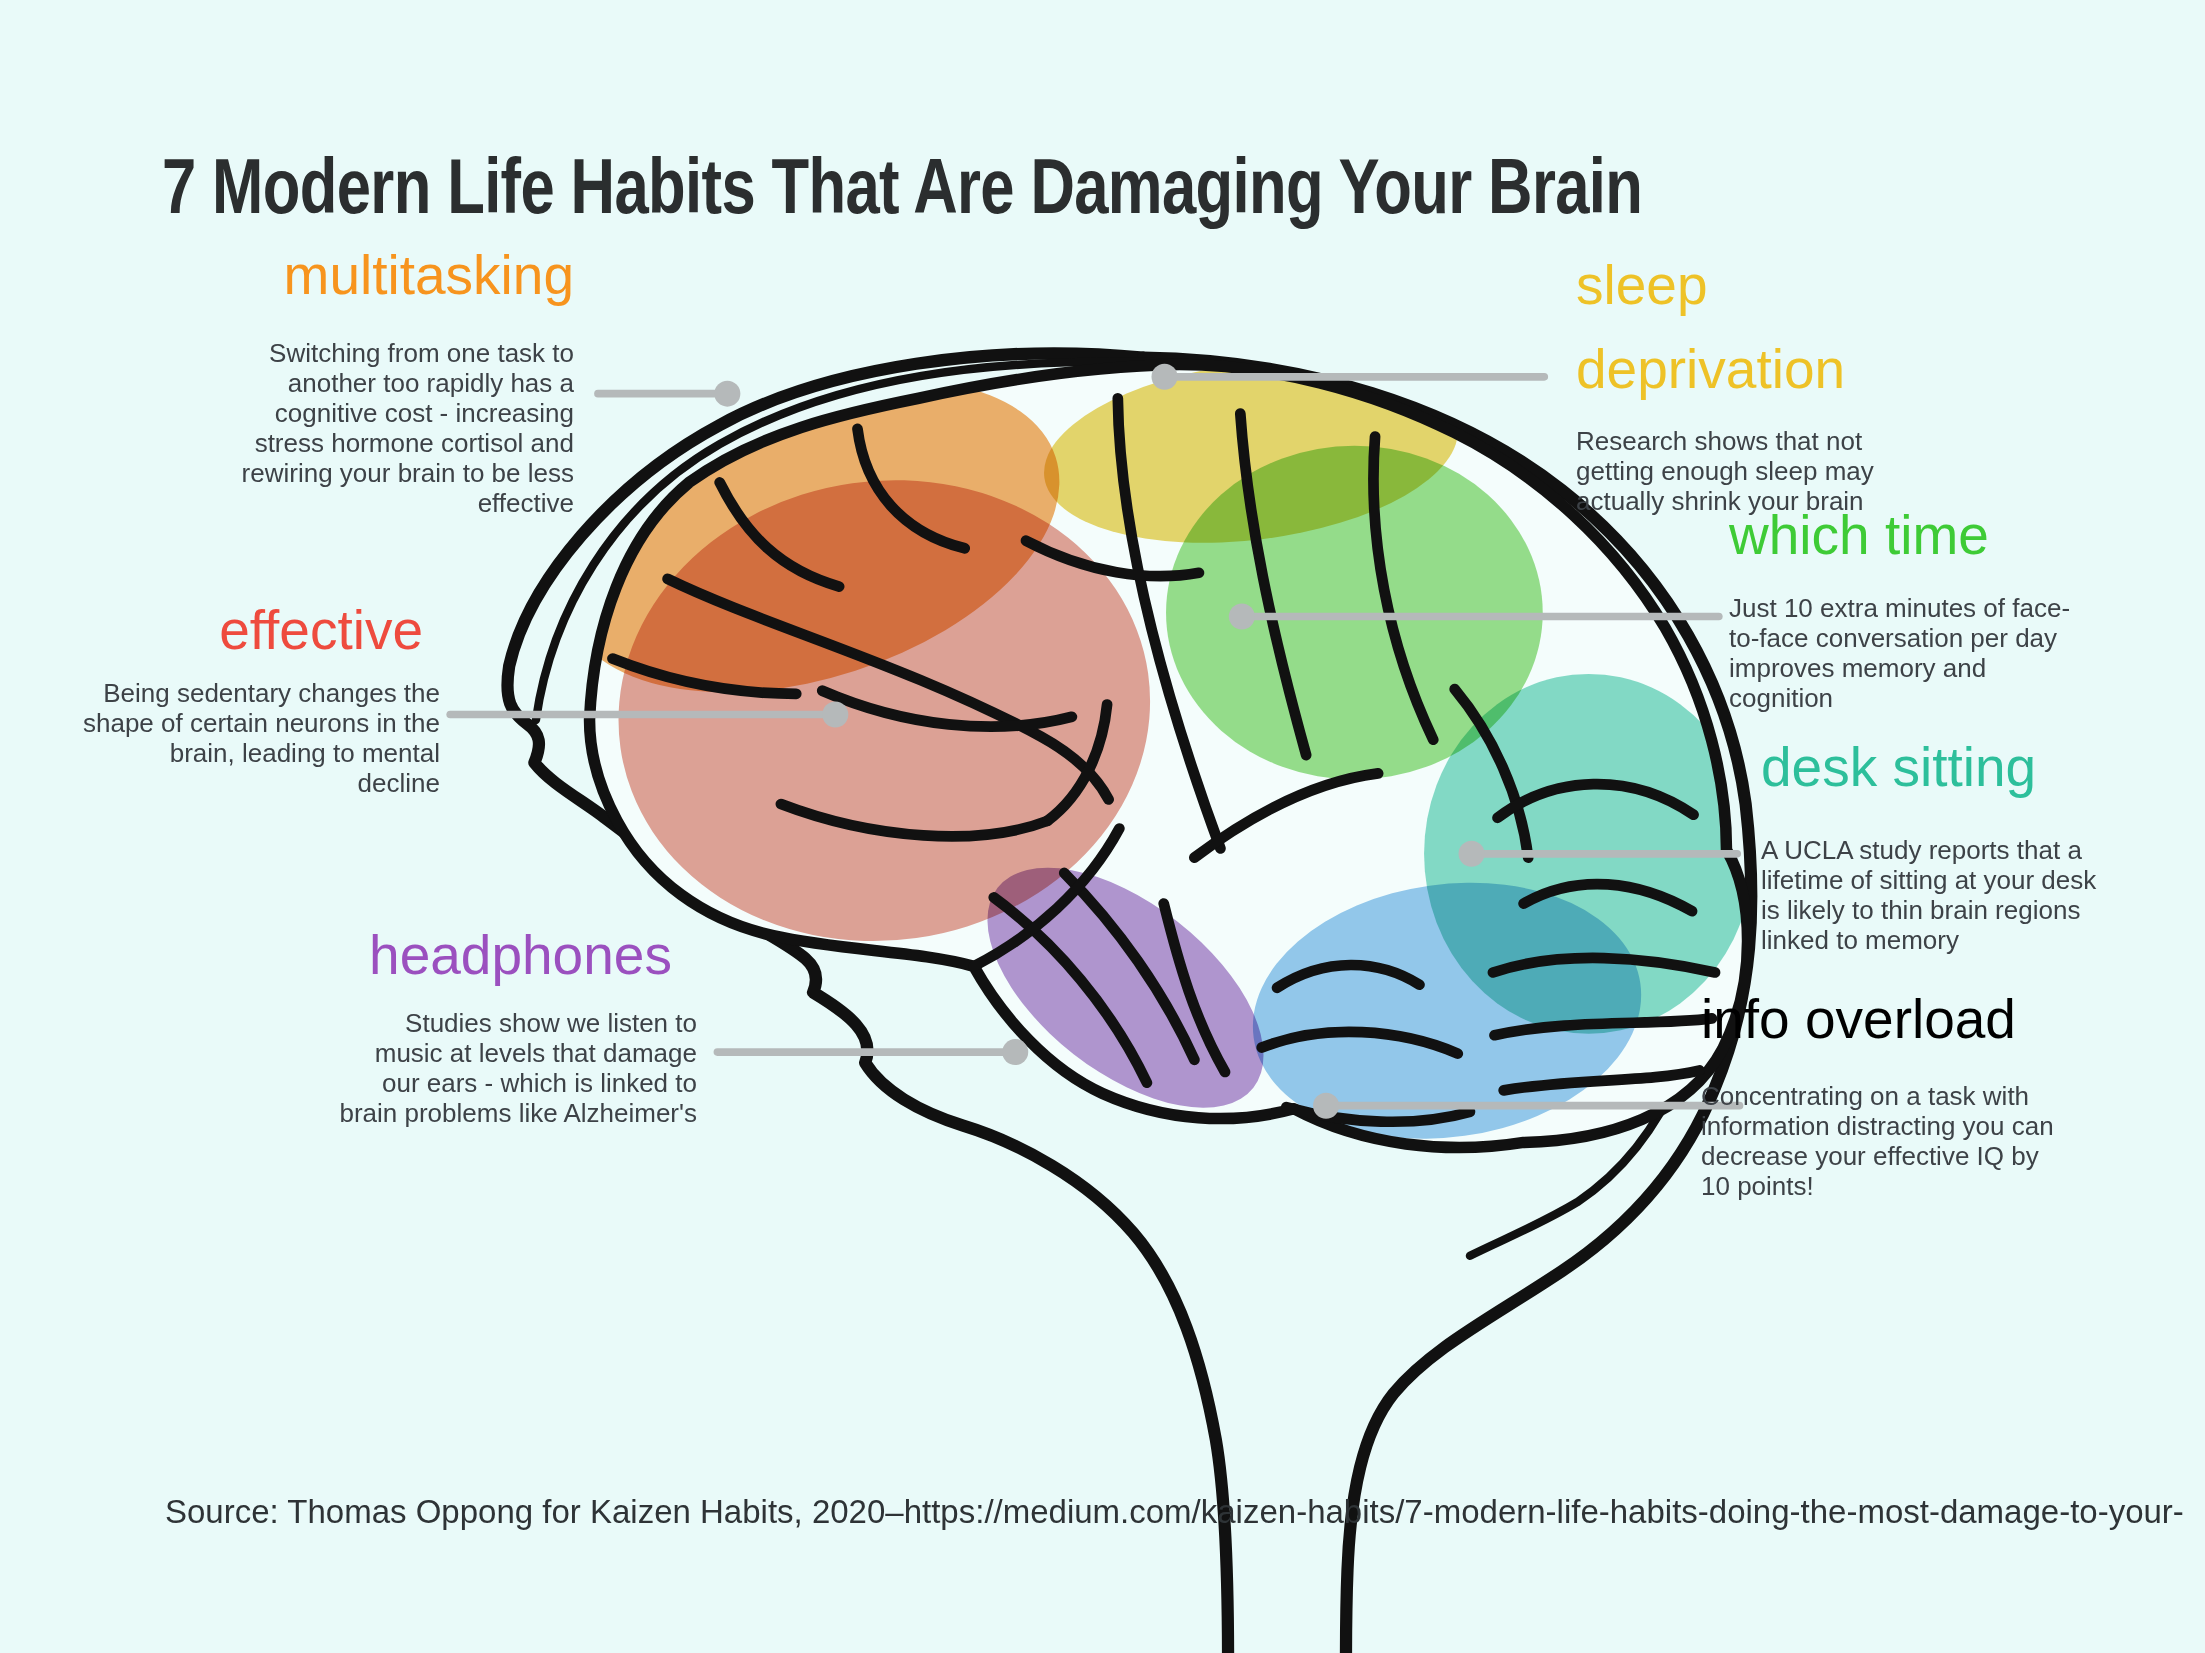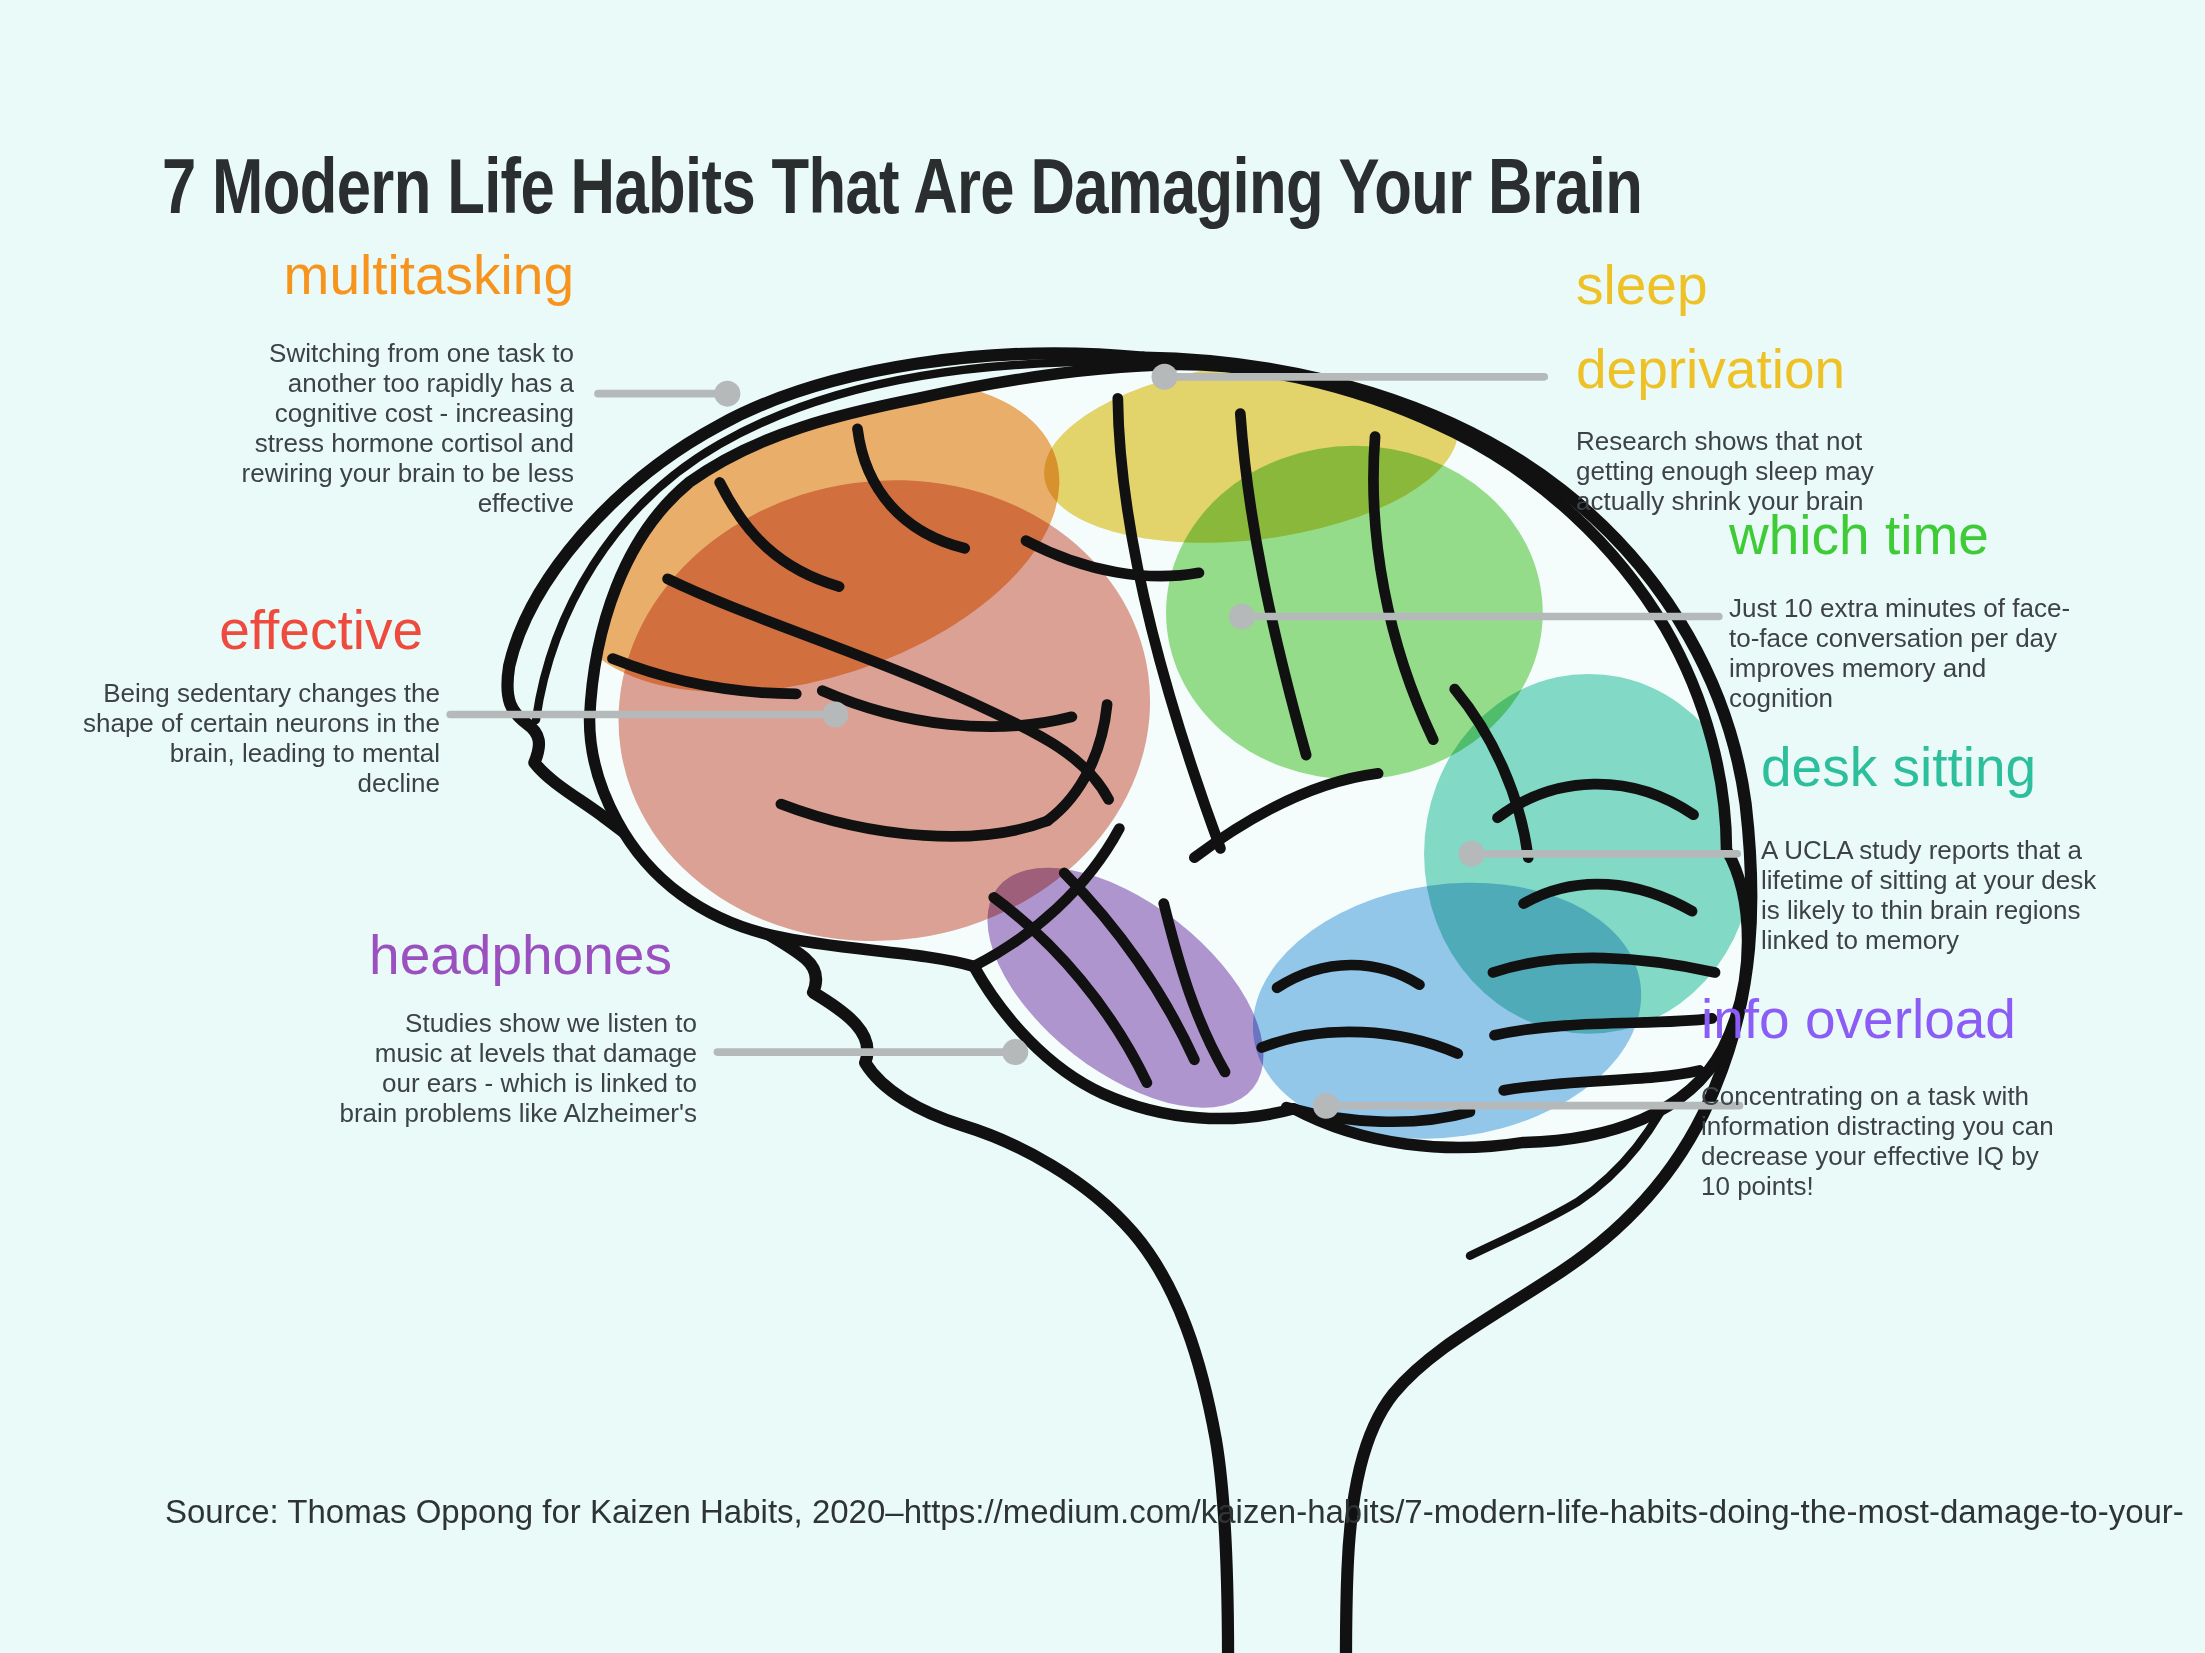--- a/index.html
+++ b/index.html
@@ -33,21 +33,21 @@
   #h-headphones{left:348px;top:922px;width:345px;color:#9b50bf;text-align:center;}
   #b-headphones{left:337px;top:1008px;width:360px;}
 
   
   #h-sleep{left:1576px;top:243px;width:329px;color:#eec227;}
   #b-sleep{left:1576px;top:426px;width:341px;}
   #h-screen{left:1729px;top:502px;width:398px;color:#3ecb36;}
   #b-screen{left:1729px;top:593px;width:368px;}
   #h-desk{left:1761px;top:734px;width:398px;color:#2dbf9b;}
   #b-desk{left:1761px;top:835px;width:356px;}
-  #h-info{left:1701px;top:986px;width:413px;color:#8b5cf6;}
+  #h-info{left:1701px;top:986px;width:413px;color:#000000;}
   #b-info{left:1701px;top:1081px;width:360px;}
 
   #source{
     left:165px;top:1493px;width:1914px;
     font-size:33px;line-height:38px;color:#2e3336;text-align:right;
   }
   #source div{white-space:nowrap;}
 
   #brain-svg{left:0;top:0;}
 </style>

